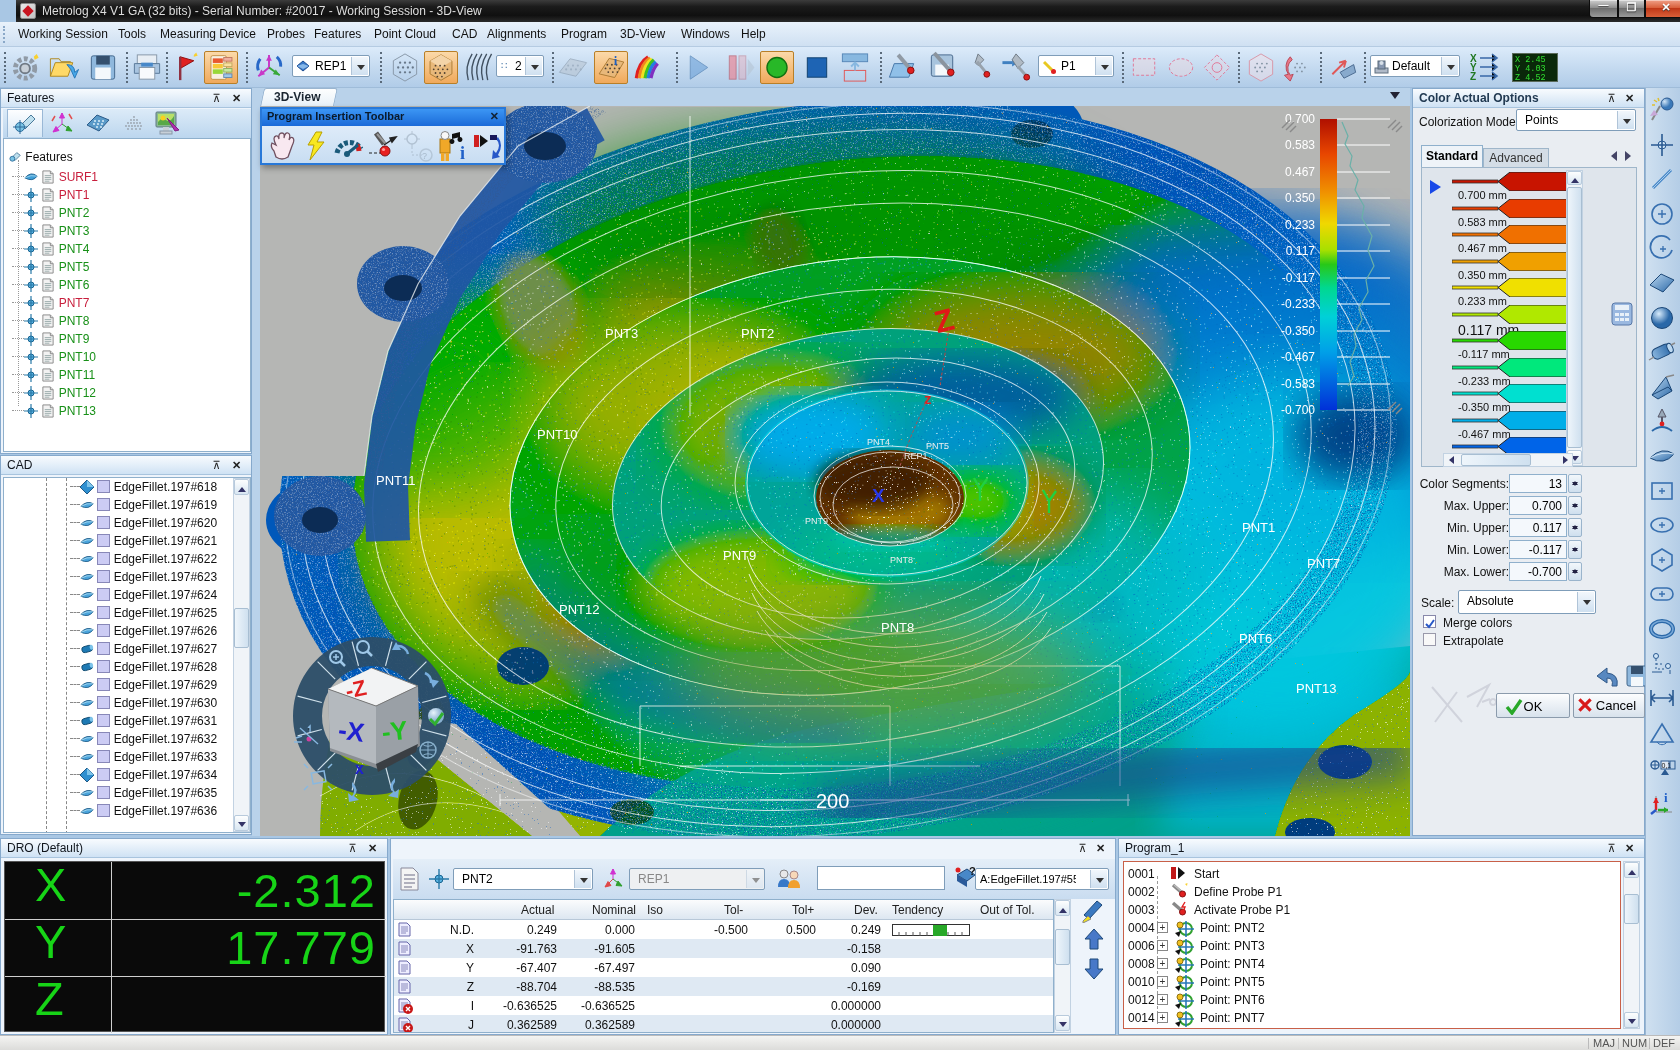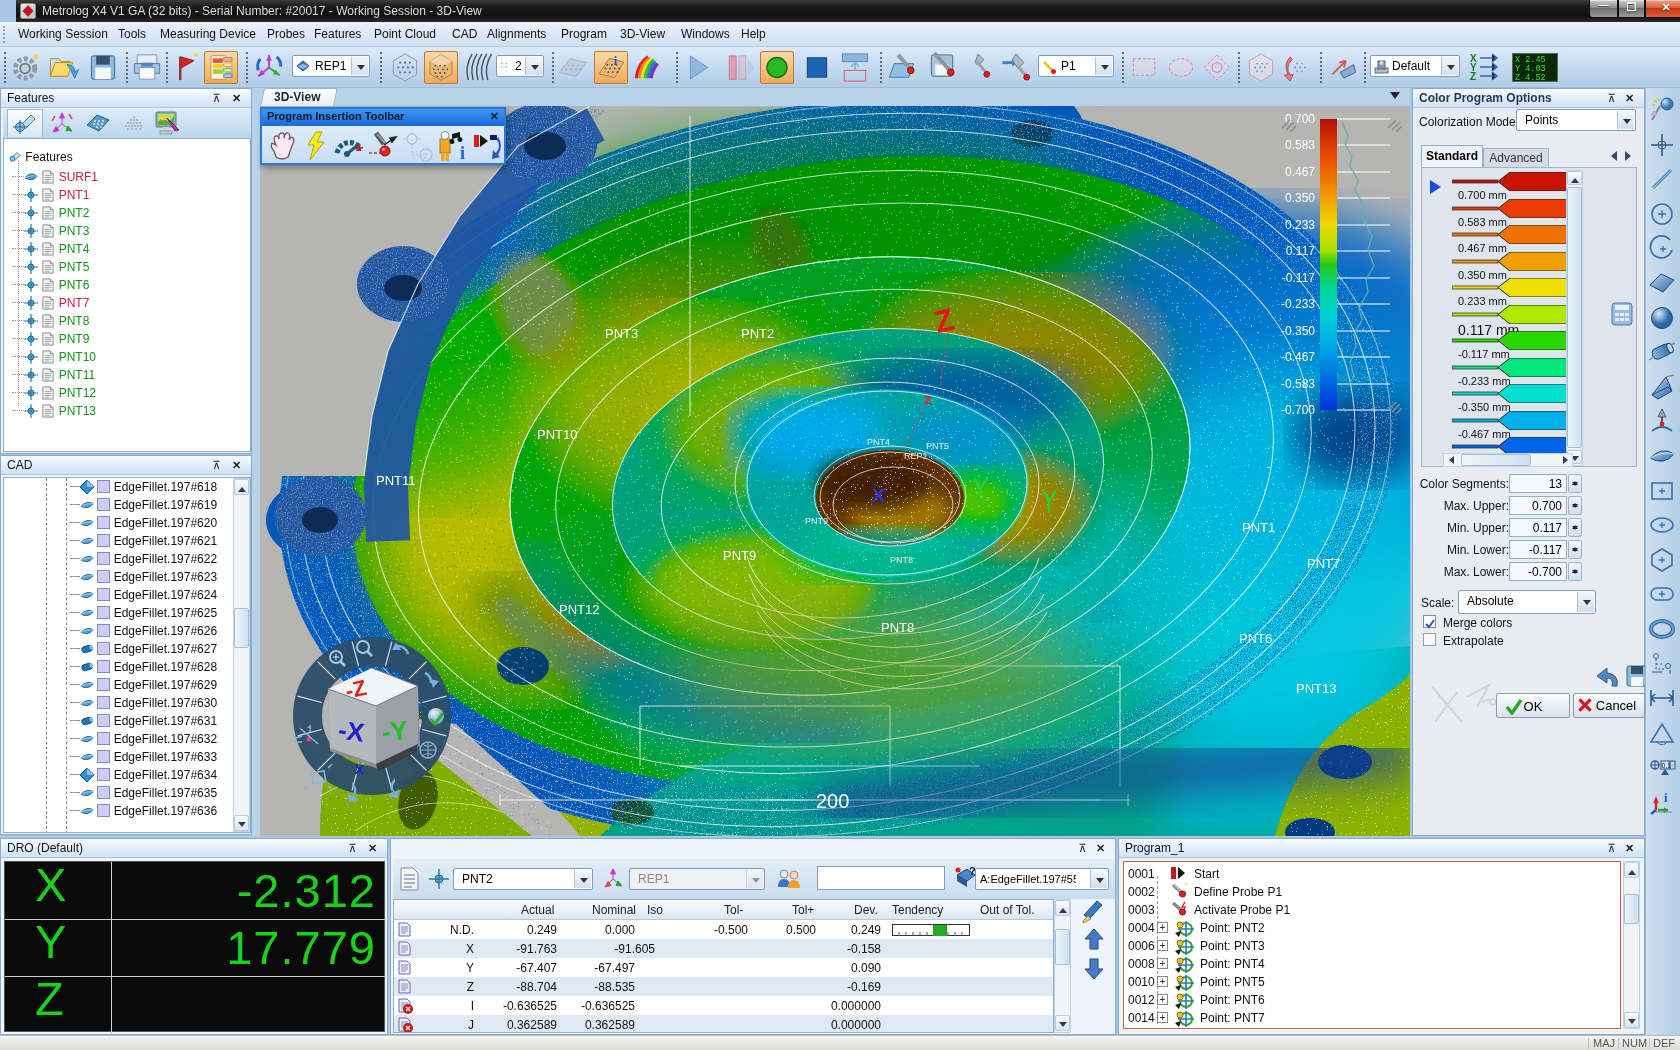--- a/index.html
+++ b/index.html
@@ -1163,21 +1163,21 @@
       </div>
 <div class="abs" style="left:0;top:39px;width:661px;height:19px;background:#dfe9f3;font-size:12px;color:#111">
         <svg width="13" height="15" viewBox="0 0 13 15" style="position:absolute;left:4px;top:2px">
           <path d="M1 1 h8 l3 3 v10 h-11z" fill="#eef" stroke="#66a"></path>
           <g stroke="#88b" stroke-width="1">
             <path d="M3 5 h7 M3 7 h7 M3 9 h7 M3 11 h5"></path>
           </g>
         </svg>
         <span class="abs" style="right:581px;top:3px">X</span>
         <span class="abs" style="right:498px;top:3px">-91.763</span>
-        <span class="abs" style="right:400px;top:3px">-91.605</span>
+        <span class="abs" style="right:420px;top:3px">-91.605</span>
         <span class="abs" style="right:174px;top:3px">-0.158</span>
       </div>
 <div class="abs" style="left:0;top:58px;width:661px;height:19px;background:#ffffff;font-size:12px;color:#111">
         <svg width="13" height="15" viewBox="0 0 13 15" style="position:absolute;left:4px;top:2px">
           <path d="M1 1 h8 l3 3 v10 h-11z" fill="#eef" stroke="#66a"></path>
           <g stroke="#88b" stroke-width="1">
             <path d="M3 5 h7 M3 7 h7 M3 9 h7 M3 11 h5"></path>
           </g>
         </svg>
         <span class="abs" style="right:581px;top:3px">Y</span>
@@ -1363,21 +1363,21 @@
 <div class="abs" style="left:0;top:1035px;width:1680px;height:15px;background:linear-gradient(180deg,#f4f4f2,#dcdcda);border-top:1px solid #bbb;font-size:11px;color:#555">
  <span class="abs" style="left:1593px;top:1px">MAJ</span>
     <span class="abs" style="left:1622px;top:1px">NUM</span>
     <span class="abs" style="left:1653px;top:1px">DEF</span>
  <div class="abs" style="left:1588px;top:2px;width:1px;height:11px;background:#bbb"></div>
  <div class="abs" style="left:1618px;top:2px;width:1px;height:11px;background:#bbb"></div>
  <div class="abs" style="left:1649px;top:2px;width:1px;height:11px;background:#bbb"></div>
 </div>
 
 <div class="abs panel" style="left:1412px;top:88px;width:233px;height:748px;background:#e9edf2">
- <div class="ptitle" style="font-weight:bold;color:#223a52">Color Program Options</div>
+ <div class="ptitle" style="font-weight:bold;color:#223a52">Color Actual Options</div>
  <div class="ppin" style="right:26px">⊼</div>
     <div class="ppin" style="right:8px;font-weight:bold">✕</div>
  <div class="abs" style="left:6px;top:26px;font-size:12px;color:#111">Colorization Mode:</div>
  <div class="tcombo abs" style="left:103px;top:20px;width:120px;height:22px">
       <span class="lbl" style="left:8px">Points</span>
       <div class="arr"></div>
     </div>
  <div class="abs" style="left:8px;top:56px;width:62px;height:22px;background:#eef3f8;border:1px solid #8fb0cc;border-bottom:none;font-size:12px;font-weight:bold;text-align:center;padding-top:3px">Standard</div>
  <div class="abs" style="left:70px;top:59px;width:66px;height:19px;background:#d4dde6;border:1px solid #9fb6ca;border-bottom:none;font-size:12px;text-align:center;padding-top:2px;color:#333">Advanced</div>
  <div class="abs" style="left:193px;top:62px;width:0;height:0;border:5px solid transparent;border-right:6px solid #446;"></div>

